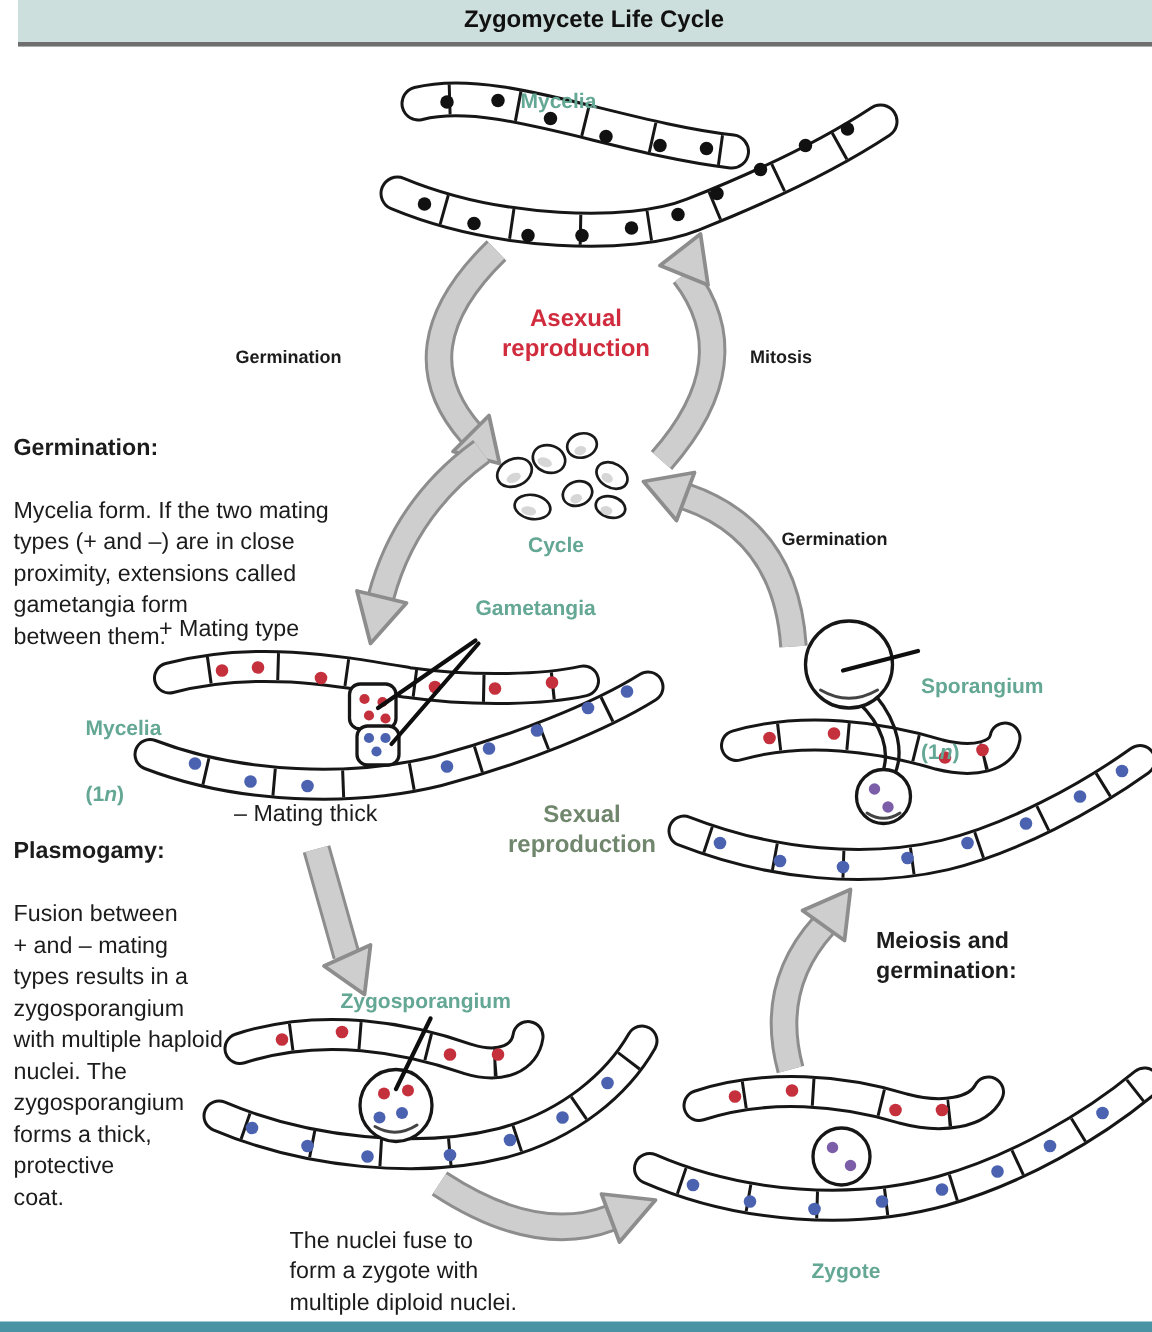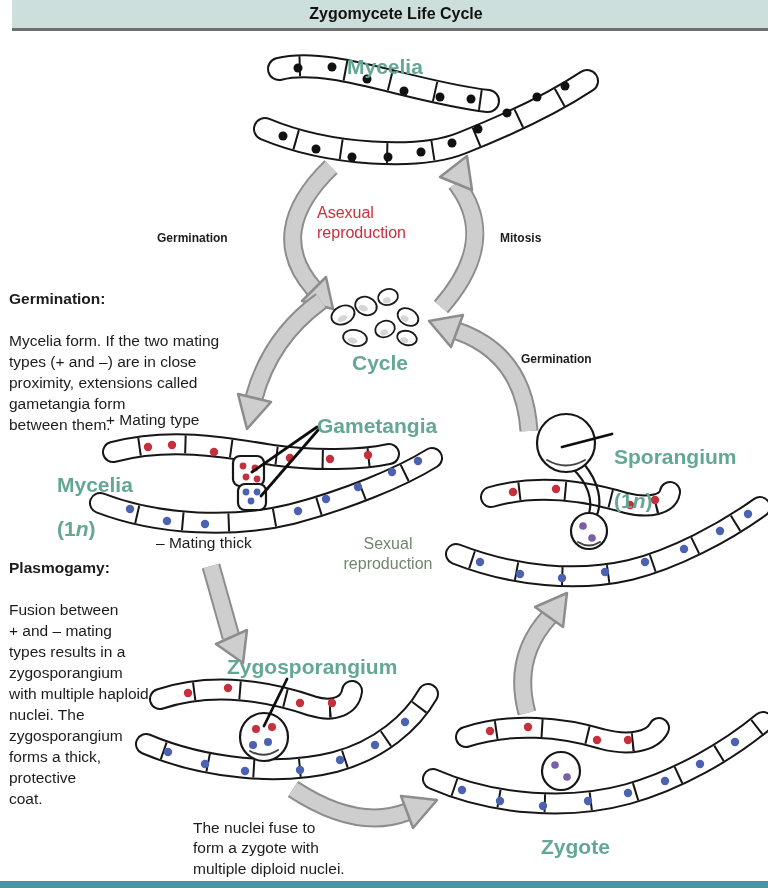--- a/index.html
+++ b/index.html
@@ -13,24 +13,24 @@
     font-family:"Liberation Sans",sans-serif;color:var(--text);
   }
   .header{
     position:absolute;top:0;left:12px;width:768px;height:28px;background:var(--header-bg);
     border-bottom:3px solid var(--header-rule);display:flex;align-items:center;justify-content:center;
     font-weight:bold;font-size:16px;color:#111;
   }
   .footer{position:absolute;left:0;bottom:0;width:768px;height:7px;background:var(--footer-bar)}
   #art{position:absolute;left:0;top:0}
   .lbl{position:absolute;white-space:pre-line;font-size:15.5px;line-height:21px;color:var(--text)}
-  .teal{color:var(--teal-label);font-weight:bold;font-size:21px;line-height:22px}
+  .teal{color:var(--teal-label);font-weight:bold;font-size:14px;line-height:22px}
   .boldlbl{font-weight:bold;font-size:12px}
-  .red{color:var(--red-label);font-weight:normal;font-size:16px;line-height:20px;}
-  .green{color:var(--green-label);font-weight:normal;font-size:16px;line-height:20px;text-align:center}
+  .red{color:var(--red-label);font-weight:bold;font-size:16px;line-height:20px;text-align:center}
+  .green{color:var(--green-label);font-weight:bold;font-size:16px;line-height:20px;text-align:center}
   .hd{font-weight:bold}
   .it{font-style:italic}
   
   .shaft-o{fill:none;stroke:var(--arrow-outline);stroke-width:19;stroke-linecap:butt}
   .shaft-i{fill:none;stroke:var(--arrow-fill);stroke-width:15;stroke-linecap:butt}
   .head{fill:var(--arrow-fill);stroke:var(--arrow-outline);stroke-width:2.5;stroke-linejoin:round}
   .tube-o{fill:none;stroke:#161616;stroke-linecap:round}
   .tube-i{fill:none;stroke:#ffffff;stroke-linecap:round}
   .septa{fill:none;stroke:#161616;stroke-linecap:butt;stroke-dasharray:2 44}
   .cell{fill:#ffffff;stroke:#161616;stroke-width:2.2}
@@ -279,21 +279,21 @@
 types (+ and –) are in close
 proximity, extensions called
 gametangia form
 between them.</div>
 </div>
 
 <div class="lbl teal" style="left:352px;top:352px">Cycle</div>
 <div class="lbl boldlbl" style="left:521px;top:349px">Germination</div>
 
 <div class="lbl" style="left:106px;top:409px">+ Mating type</div>
-<div class="lbl teal" style="left:317px;top:415px">Gametangia</div>
+<div class="lbl teal" style="left:317px;top:394px">Gametangia</div>
 
 <div class="lbl teal" style="left:57px;top:452px">
   <div>Mycelia</div>
   <div><span>(1</span><span class="it">n</span><span>)</span></div>
 </div>
 
 <div class="lbl" style="left:156px;top:532px">– Mating thick</div>
 <div class="lbl green" style="left:330px;top:534px;width:116px">Sexual
 reproduction</div>
 
@@ -310,20 +310,22 @@
 zygosporangium
 with multiple haploid
 nuclei. The
 zygosporangium
 forms a thick,
 protective
 coat.</div>
 </div>
 
 <div class="lbl" style="left:584px;top:597px;width:180px;line-height:20.5px">
+  <div class="hd">Meiosis and
+germination:</div>
 </div>
 
 <div class="lbl teal" style="left:227px;top:656px">Zygosporangium</div>
 
 <div class="lbl" style="left:193px;top:797px;width:220px;line-height:20.5px">
   <div>The nuclei fuse to
 form a zygote with
 multiple diploid nuclei.</div>
 </div>
 

